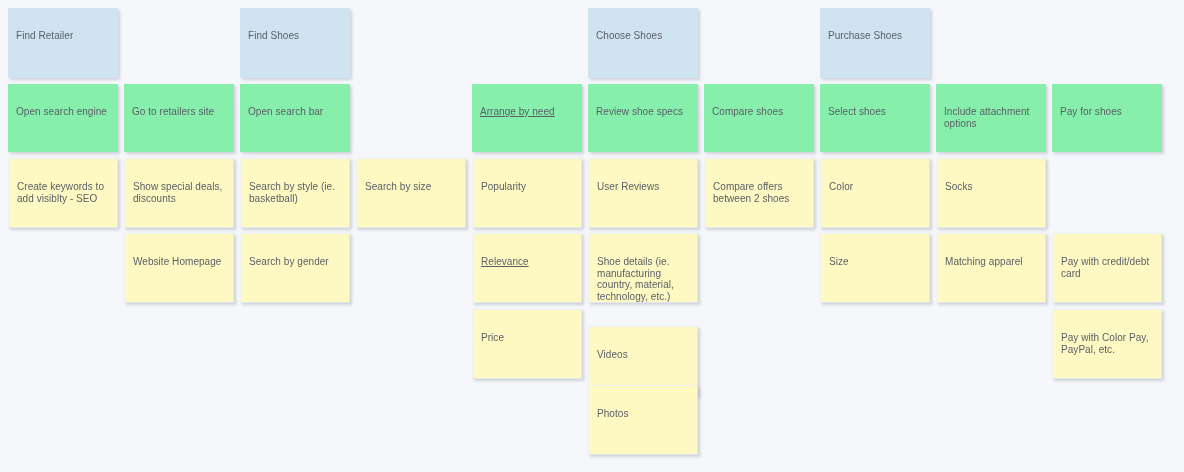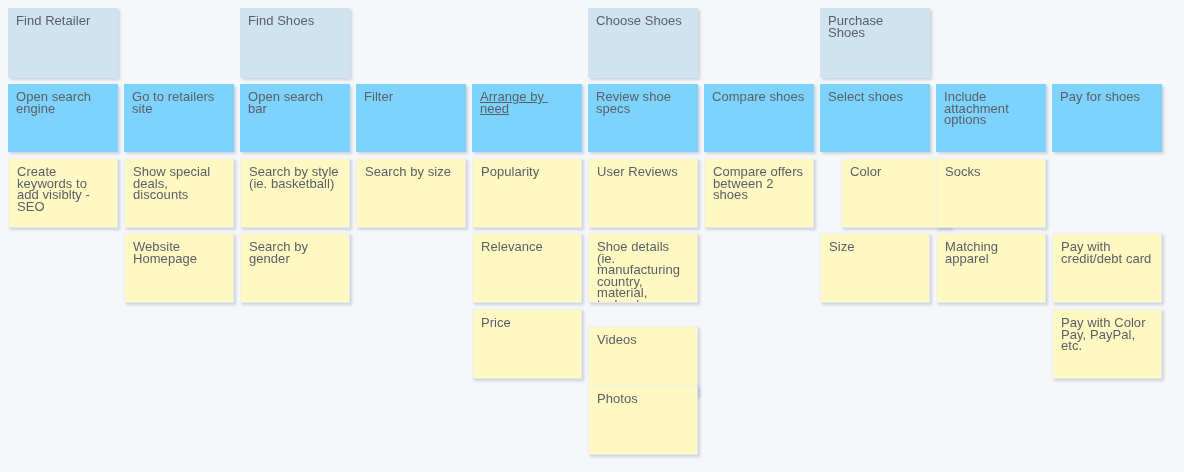--- a/index.html
+++ b/index.html
@@ -14,37 +14,37 @@
     overflow: hidden;
   }
   #board {
     position: relative;
     width: 1184px;
     height: 472px;
   }
   .card {
     position: absolute;
     box-sizing: border-box;
-    padding: 7px 8px 6px 8px;
-    font-size: 13px;
+    padding: 22px 8px 6px 8px;
+    font-size: 10px;
     line-height: 11.5px;
     color: #5a5f66;
     letter-spacing: 0.05px;
     overflow: hidden;
     box-shadow: 1.5px 1.5px 2.5px rgba(120,130,145,0.30);
     word-wrap: break-word;
     overflow-wrap: break-word;
     -webkit-hyphens: auto;
     hyphens: auto;
   }
   .card.blue {
     background: #cfe3f1;
   }
   .card.yellow {
-    background: #7dd3fc;
+    background: #86efac;
   }
   .card.white {
     background: #fef9c3;
     border: 1px solid #e4e7ec;
     border-top-color: #eef0f3;
     border-left-color: #eef0f3;
   }
   .card .txt {
     display: block;
     white-space: pre-wrap;
@@ -67,23 +67,20 @@
       <span class="txt">Purchase Shoes</span>
     </div>
     <div class="card yellow" style="left: 8px; top: 84px; width: 110px; height: 68px;">
       <span class="txt">Open search engine</span>
     </div>
     <div class="card yellow" style="left: 124px; top: 84px; width: 110px; height: 68px;">
       <span class="txt">Go to retailers site</span>
     </div>
     <div class="card yellow" style="left: 240px; top: 84px; width: 110px; height: 68px;">
       <span class="txt">Open search bar</span>
-    </div>
-    <div class="card yellow" style="left: 356px; top: 84px; width: 110px; height: 68px;">
-      <span class="txt">Filter</span>
     </div>
     <div class="card yellow" style="left: 472px; top: 84px; width: 110px; height: 68px; text-decoration: underline;">
       <span class="txt">Arrange by need</span>
     </div>
     <div class="card yellow" style="left: 588px; top: 84px; width: 110px; height: 68px;">
       <span class="txt">Review shoe specs</span>
     </div>
     <div class="card yellow" style="left: 704px; top: 84px; width: 110px; height: 68px;">
       <span class="txt">Compare shoes</span>
     </div>
@@ -110,33 +107,33 @@
     </div>
     <div class="card white" style="left: 472px; top: 158px; width: 110px; height: 70px;">
       <span class="txt">Popularity</span>
     </div>
     <div class="card white" style="left: 588px; top: 158px; width: 110px; height: 70px;">
       <span class="txt">User Reviews</span>
     </div>
     <div class="card white" style="left: 704px; top: 158px; width: 110px; height: 70px;">
       <span class="txt">Compare offers  between 2 shoes</span>
     </div>
-    <div class="card white" style="left: 841px; top: 158px; width: 110px; height: 70px;">
+    <div class="card white" style="left: 820px; top: 158px; width: 110px; height: 70px;">
       <span class="txt">Color</span>
     </div>
     <div class="card white" style="left: 936px; top: 158px; width: 110px; height: 70px;">
       <span class="txt">Socks</span>
     </div>
     <div class="card white" style="left: 124px; top: 233px; width: 110px; height: 70px;">
       <span class="txt">Website Homepage</span>
     </div>
     <div class="card white" style="left: 240px; top: 233px; width: 110px; height: 70px;">
       <span class="txt">Search by gender</span>
     </div>
-    <div class="card white" style="left: 472px; top: 233px; width: 110px; height: 70px;">
+    <div class="card white" style="left: 472px; top: 233px; width: 110px; height: 70px; text-decoration: underline;">
       <span class="txt">Relevance</span>
     </div>
     <div class="card white" style="left: 588px; top: 233px; width: 110px; height: 70px;">
       <span class="txt">Shoe details (ie. manufacturing country, material, technology, etc.)</span>
     </div>
     <div class="card white" style="left: 820px; top: 233px; width: 110px; height: 70px;">
       <span class="txt">Size</span>
     </div>
     <div class="card white" style="left: 936px; top: 233px; width: 110px; height: 70px;">
       <span class="txt">Matching apparel</span>

